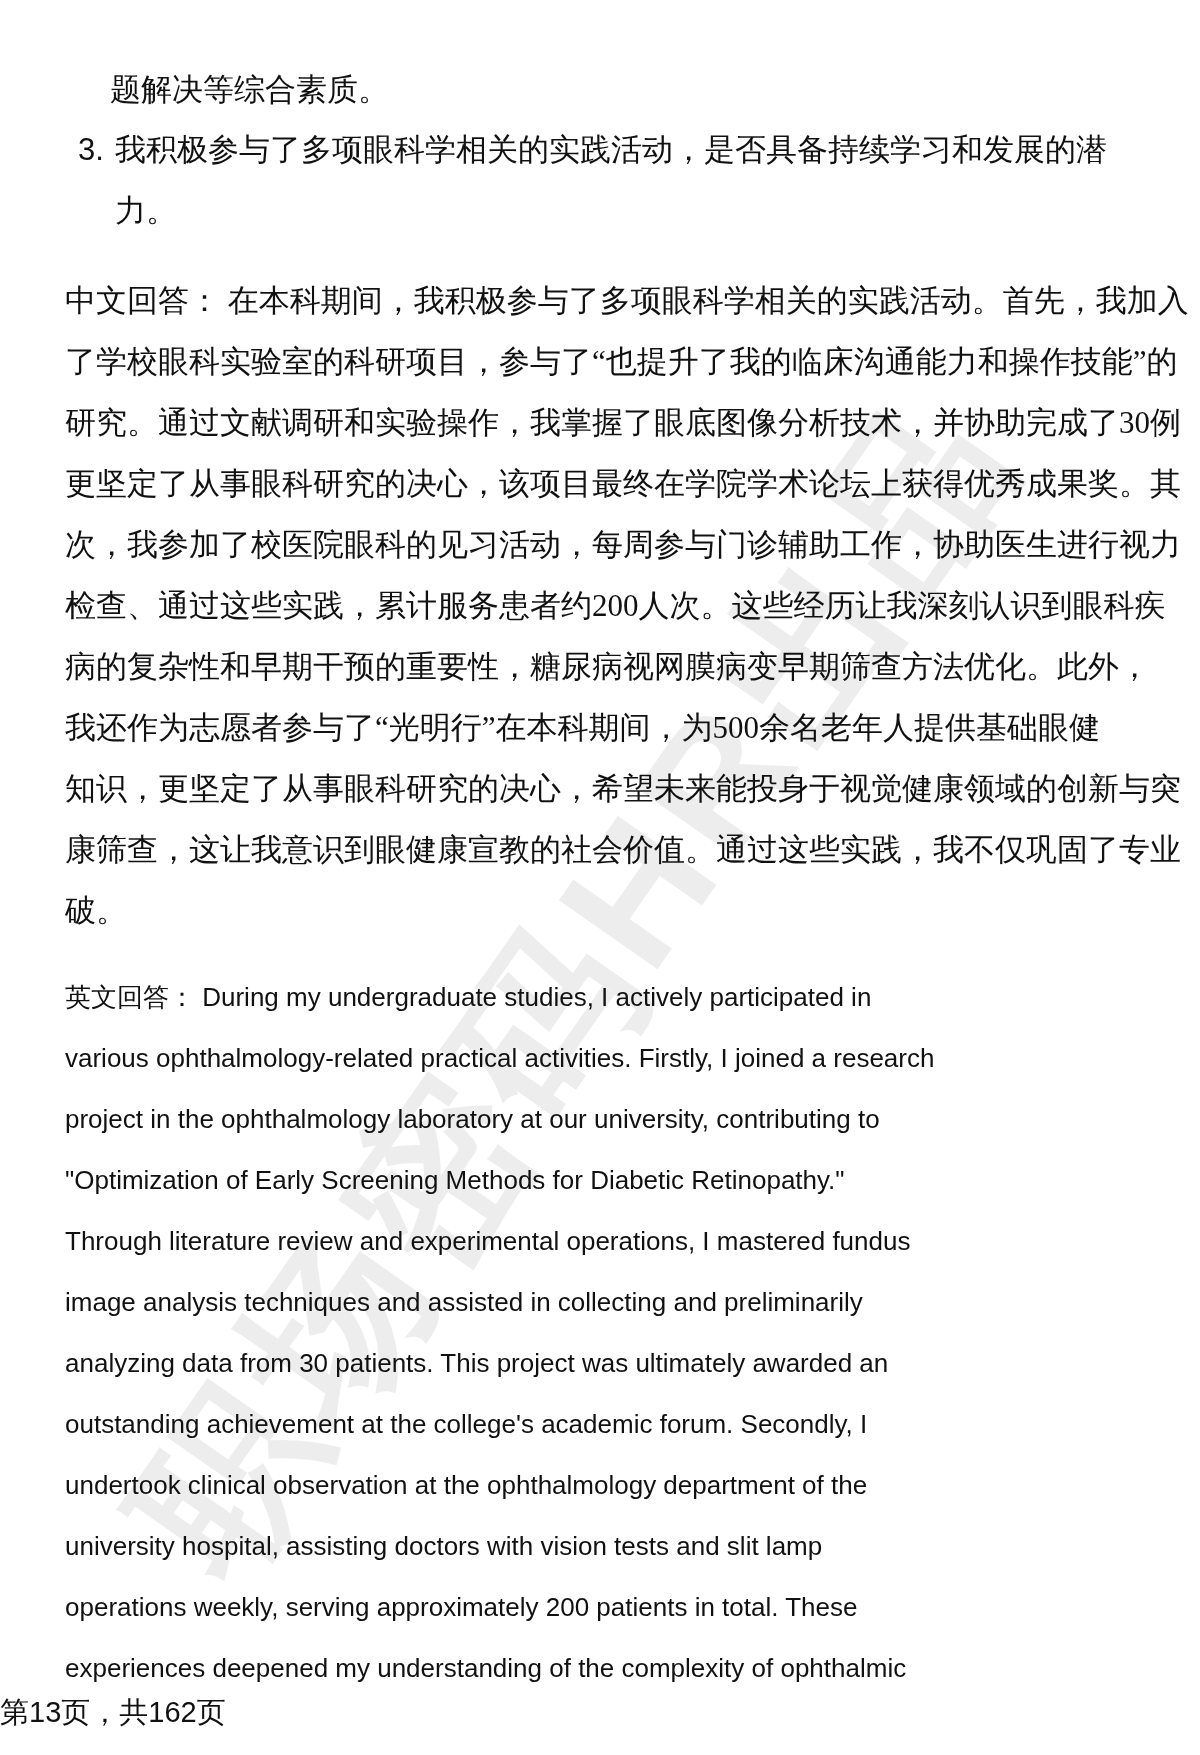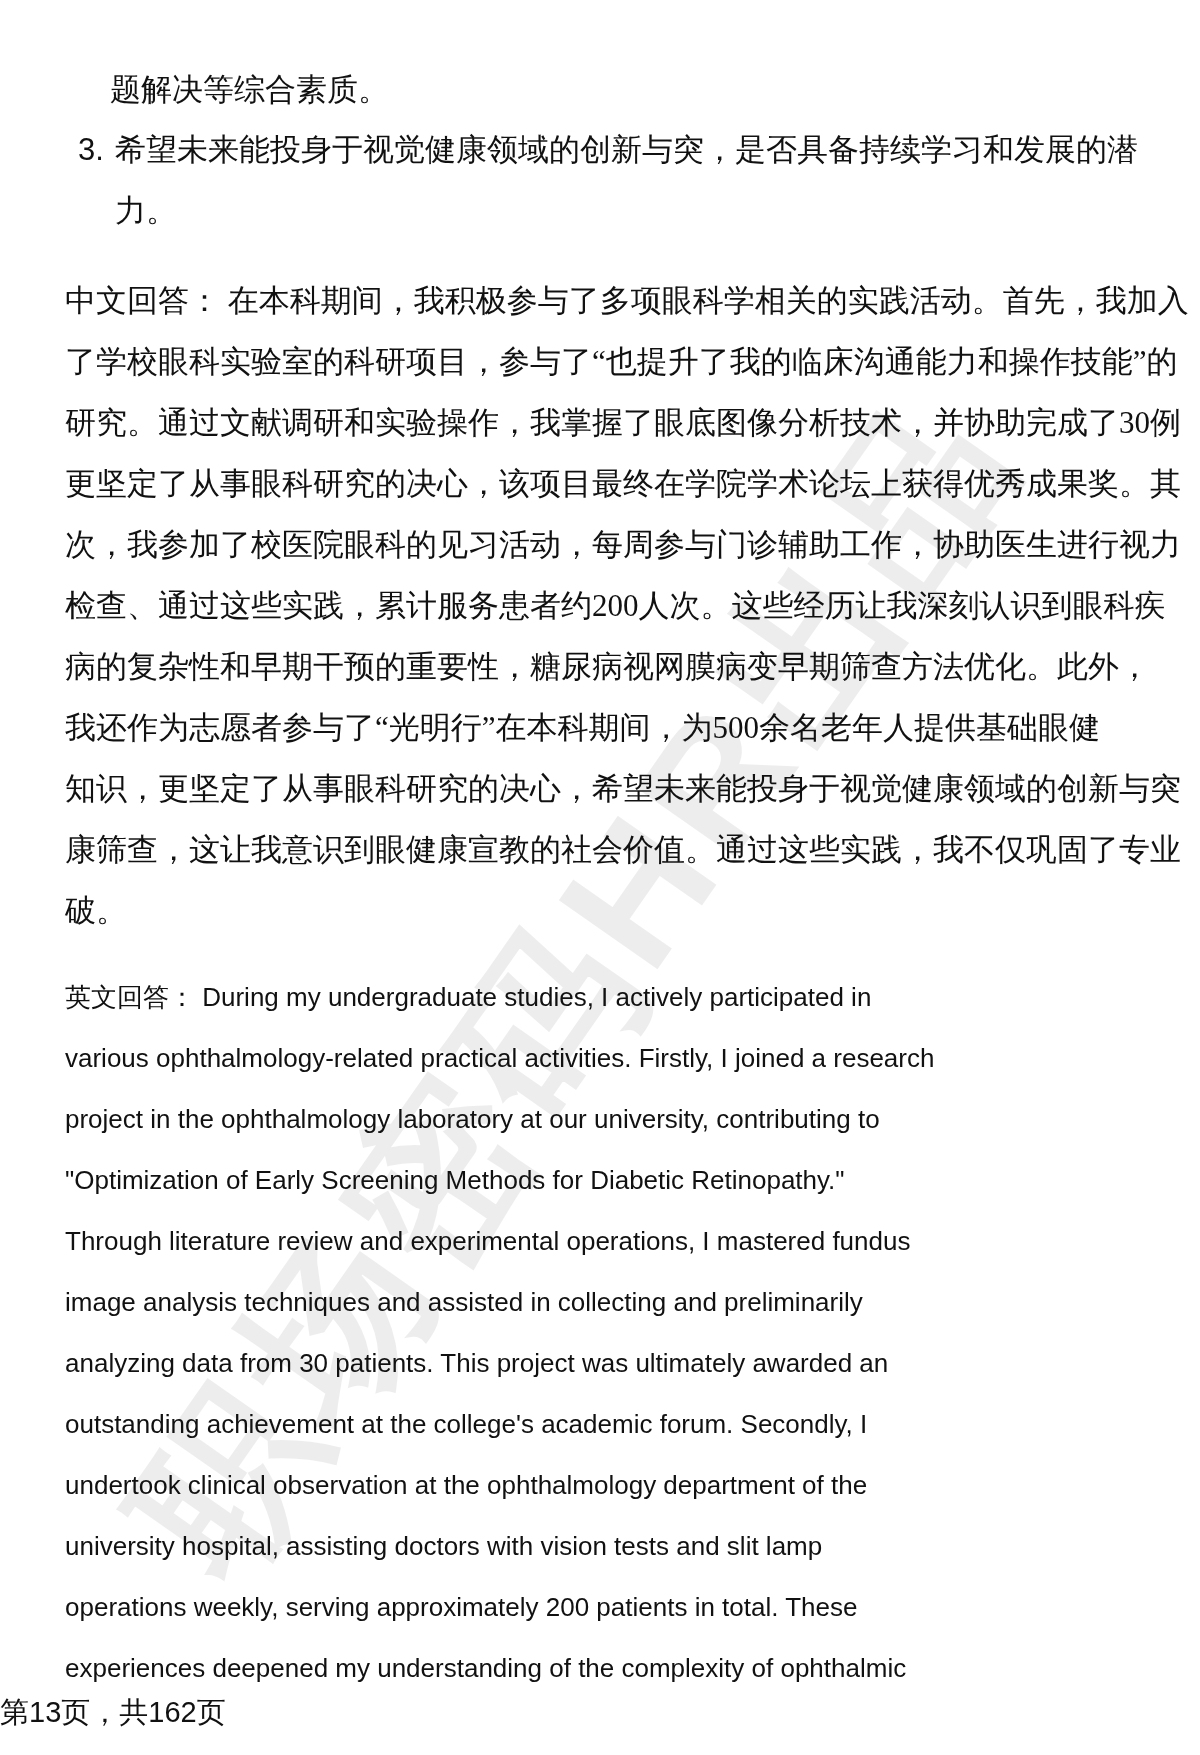--- a/index.html
+++ b/index.html
@@ -55,21 +55,21 @@
 
   <div class="watermark">职场密码HR出品</div>
 
   <div class="content">
 
     <div class="cont-line zh">题解决等综合素质。</div>
 
     <div class="list-item">
       <span class="list-num">3.</span>
       <div class="list-body zh">
-          <div class="line">希望未来能投身于视觉健康领域的创新与突，是否具备持续学习和发展的潜</div>
+          <div class="line">我积极参与了多项眼科学相关的实践活动，是否具备持续学习和发展的潜</div>
           <div class="line">力。</div>
         </div>
     </div>
 
     <div class="para-zh zh">
         <div class="line">中文回答： 在本科期间，我积极参与了多项眼科学相关的实践活动。首先，我加入</div>
         <div class="line">了学校眼科实验室的科研项目，参与了“也提升了我的临床沟通能力和操作技能”的</div>
         <div class="line">研究。通过文献调研和实验操作，我掌握了眼底图像分析技术，并协助完成了30例</div>
         <div class="line">更坚定了从事眼科研究的决心，该项目最终在学院学术论坛上获得优秀成果奖。其</div>
         <div class="line">次，我参加了校医院眼科的见习活动，每周参与门诊辅助工作，协助医生进行视力</div>

